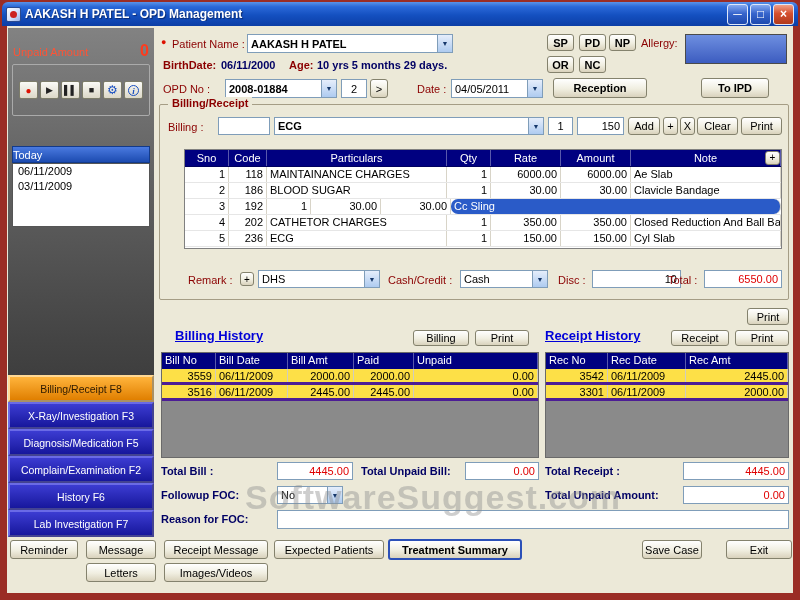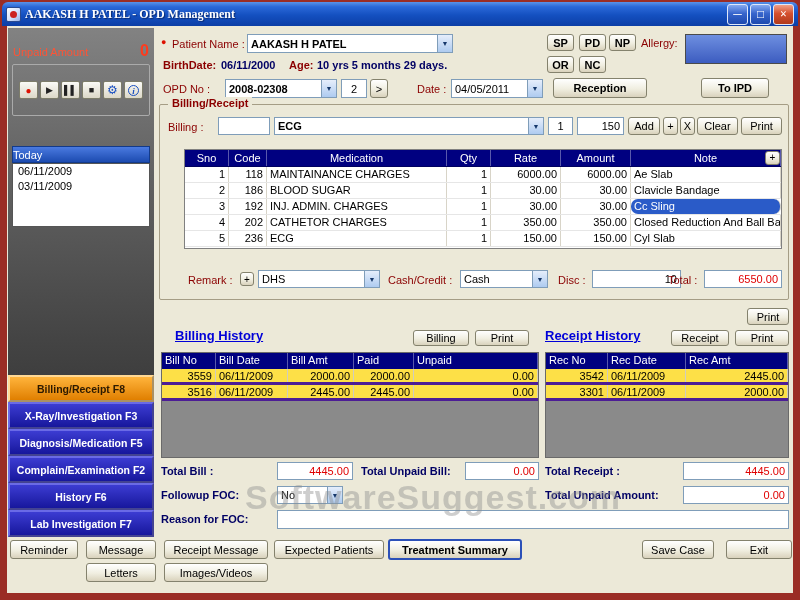--- a/index.html
+++ b/index.html
@@ -1,21 +1,21 @@
 <!DOCTYPE html>
 <html><head>
 <meta charset="utf-8">
 <style>
   * { margin:0; padding:0; box-sizing:border-box; }
   html,body { background:#555; }
   body { font-family:"Liberation Sans","DejaVu Sans",sans-serif; }
   .window { position:relative; width:800px; height:600px; background:#9a2d25; overflow:hidden; font-size:11px; }
   .titlebar { position:absolute; left:2px; top:2px; right:2px; height:24px;
     background:linear-gradient(180deg,#5a93e8 0%,#2a68d8 20%,#1450c0 55%,#0c3ea6 100%);
-    border-radius:6px 6px 0 0; display:flex; align-items:center; padding:0 4px;font-family:Liberation Serif, serif; }
+    border-radius:6px 6px 0 0; display:flex; align-items:center; padding:0 4px; }
   .appicon { width:15px; height:15px; border-radius:2px; margin-right:4px;
     background:linear-gradient(135deg,#ffffff 0%,#d8e4ff 50%,#9ab4e8 100%); border:1px solid #2a4a90; position:relative; }
   .appicon::after { content:""; position:absolute; left:3px; top:3px; width:7px; height:7px; background:#cc2222; border-radius:50%; }
   .wtitle { color:#fff; font-weight:bold; font-size:12px; text-shadow:1px 1px 1px #0a2a70; flex:1; white-space:nowrap; overflow:hidden; }
   .wbtns { display:flex; }
   .wbtn { width:21px; height:21px; border:1px solid #dfe8fa; border-radius:3px; margin-left:2px; color:#fff;
     font-size:12px; font-weight:bold; display:flex; align-items:center; justify-content:center;
     background:linear-gradient(#85a9f0,#3765cc 45%,#1d49ae); cursor:default; }
   .wbtn.close { background:linear-gradient(#f0a088,#d5502f 45%,#b03a1c); }
   .inner { position:absolute; left:7px; top:26px; right:7px; bottom:7px; background:#ece9d8; }
@@ -32,21 +32,21 @@
     border-radius:2px; display:flex; align-items:center; justify-content:center; font-size:9px; color:#222; cursor:default; }
   .tool .rec { color:#dd1100; font-size:10px; }
   .tool .gear { color:#1a50c0; font-size:12px; }
   .tool .info { color:#1a50c0; font-weight:bold; font-style:italic; font-family:"Liberation Serif",serif;
     border:1px solid #1a50c0; border-radius:50%; width:11px; height:11px; line-height:10px; text-align:center; font-size:9px; }
   .todaybar { position:absolute; left:4px; top:118px; right:4px; height:17px; color:#fff; text-align:left; line-height:17px;
     background:linear-gradient(#4a7ae0,#1c4bb0); border:1px solid #123a8a; }
   .datelist { position:absolute; left:4px; top:135px; right:4px; height:64px; background:#fff; border:1px solid #555; }
   .daterow { height:15px; line-height:15px; padding-left:5px; font-size:11px; color:#000; }
   .navstack { position:absolute; left:0; bottom:0; width:146px; }
-  .nav { height:27px; background:linear-gradient(#3c3cd2,#17179c); border:2px outset #6a6ae6; color:#fff; font-weight:bold;
+  .nav { height:27px; background:linear-gradient(#3c3cd2,#17179c); border:2px outset #6a6ae6; color:#fff; font-weight:normal;
     font-size:10.5px; display:flex; align-items:center; justify-content:center; white-space:nowrap; cursor:default; }
   .nav.active { background:linear-gradient(#ffb43c,#e07f00); border:2px outset #ffd894; color:#2d1a00; }
 
   
   .lab { position:absolute; font-size:11px; color:#8b0000; white-space:nowrap; }
   .nlab { position:absolute; font-size:11px; color:#000064; font-weight:bold; white-space:nowrap; }
   .btn { position:absolute; background:linear-gradient(#ffffff,#f0eee0 55%,#d9d2bc); border:1px solid #84826d; border-radius:3px;
     font-size:11px; color:#000; display:flex; align-items:center; justify-content:center; white-space:nowrap; cursor:default; }
   .btn.bold { font-weight:bold; }
   .btn.defbtn { border:2px solid #2b50b8; font-weight:bold; }
@@ -175,21 +175,21 @@
 
       <span class="lab" style="left:8px;top:31px;font-weight:bold">BirthDate:</span>
       <span class="nlab" style="left:66px;top:31px">06/11/2000</span>
       <span class="lab" style="left:134px;top:31px;font-weight:bold">Age:</span>
       <span class="nlab" style="left:162px;top:31px">10 yrs 5 months 29 days.</span>
       <div class="btn bold" style="left:392px;top:28px;width:27px;height:17px">OR</div>
       <div class="btn bold" style="left:424px;top:28px;width:27px;height:17px">NC</div>
 
       <span class="lab" style="left:8px;top:55px">OPD No :</span>
       <div class="combo" style="left:70px;top:51px;width:112px;height:19px">
-        <span class="cval b">2008-02308</span>
+        <span class="cval b">2008-01884</span>
         <span class="carw">▼</span>
       </div>
       <input class="tb" style="left: 186px; top: 51px; width: 26px; height: 19px; text-align: center;" value="2">
       <div class="btn" style="left:215px;top:51px;width:18px;height:19px">&gt;</div>
       <span class="lab" style="left:262px;top:55px">Date :</span>
       <div class="combo" style="left:296px;top:51px;width:92px;height:19px">
         <span class="cval">04/05/2011</span>
         <span class="carw">▼</span>
       </div>
       <div class="btn bold" style="left:398px;top:50px;width:94px;height:20px">Reception</div>
@@ -209,21 +209,21 @@
         <div class="btn" style="left:468px;top:12px;width:32px;height:18px">Add</div>
         <div class="btn" style="left:503px;top:12px;width:15px;height:18px">+</div>
         <div class="btn" style="left:520px;top:12px;width:15px;height:18px">X</div>
         <div class="btn" style="left:537px;top:12px;width:41px;height:18px">Clear</div>
         <div class="btn" style="left:581px;top:12px;width:41px;height:18px">Print</div>
 
         <div class="bgrid" style="left:24px;top:44px;width:598px;height:100px">
           <div class="brow bhead">
             <div class="bc w0">Sno</div>
             <div class="bc w1">Code</div>
-            <div class="bc w2">Medication</div>
+            <div class="bc w2">Particulars</div>
             <div class="bc w3">Qty</div>
             <div class="bc w4">Rate</div>
             <div class="bc w5">Amount</div>
             <div class="bc w6">Note</div>
             <div class="btn gplus">+</div>
           </div>
           <div class="brow">
             <div class="bc w0 num">1</div>
             <div class="bc w1 num">118</div>
             <div class="bc w2">MAINTAINANCE CHARGES</div>
@@ -237,21 +237,20 @@
             <div class="bc w1 num">186</div>
             <div class="bc w2">BLOOD SUGAR</div>
             <div class="bc w3 num">1</div>
             <div class="bc w4 num">30.00</div>
             <div class="bc w5 num">30.00</div>
             <div class="bc w6">Clavicle Bandage</div>
           </div>
           <div class="brow">
             <div class="bc w0 num">3</div>
             <div class="bc w1 num">192</div>
-            <div class="bc w2">INJ. ADMIN. CHARGES</div>
             <div class="bc w3 num">1</div>
             <div class="bc w4 num">30.00</div>
             <div class="bc w5 num">30.00</div>
             <div class="bc w6 sel">Cc Sling</div>
           </div>
           <div class="brow">
             <div class="bc w0 num">4</div>
             <div class="bc w1 num">202</div>
             <div class="bc w2">CATHETOR CHARGES</div>
             <div class="bc w3 num">1</div>
@@ -354,20 +353,20 @@
 
       <span class="nlab" style="left:6px;top:485px">Reason for FOC:</span>
       <input class="tb" style="left: 122px; top: 482px; width: 512px; height: 19px;" value="">
     </div>
 
     <div class="btn" style="left:3px;top:514px;width:68px;height:19px">Reminder</div>
     <div class="btn" style="left:79px;top:514px;width:70px;height:19px">Message</div>
     <div class="btn" style="left:157px;top:514px;width:104px;height:19px">Receipt Message</div>
     <div class="btn" style="left:267px;top:514px;width:110px;height:19px">Expected Patients</div>
     <div class="btn defbtn" style="left:381px;top:513px;width:134px;height:21px">Treatment Summary</div>
-    <div class="btn" style="left:635px;top:514px;width:72px;height:19px">Save Case</div>
+    <div class="btn" style="left:635px;top:514px;width:60px;height:19px">Save Case</div>
     <div class="btn" style="left:719px;top:514px;width:66px;height:19px">Exit</div>
     <div class="btn" style="left:79px;top:537px;width:70px;height:19px">Letters</div>
     <div class="btn" style="left:157px;top:537px;width:104px;height:19px">Images/Videos</div>
 
     <div class="watermark">SoftwareSuggest.com</div>
   </div>
 </div>
 
 </body></html>

